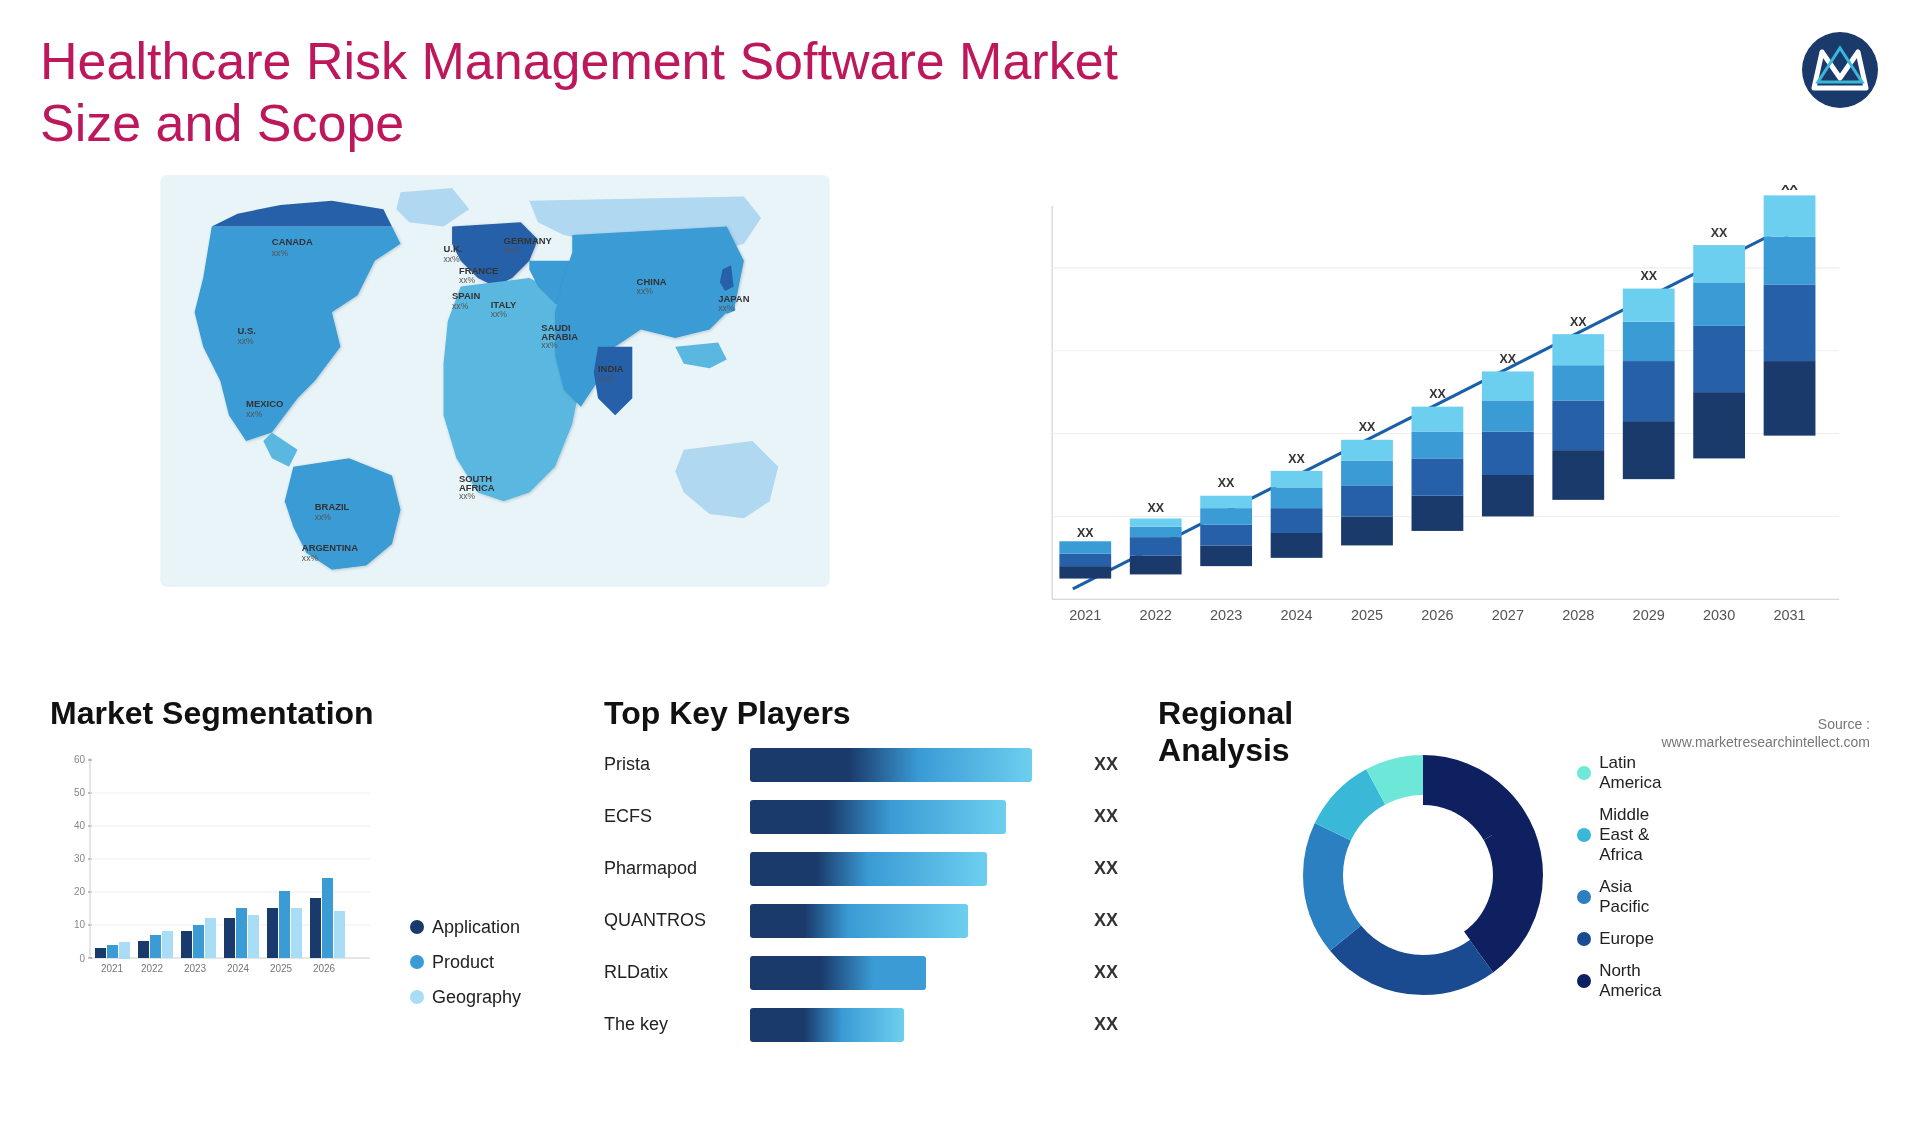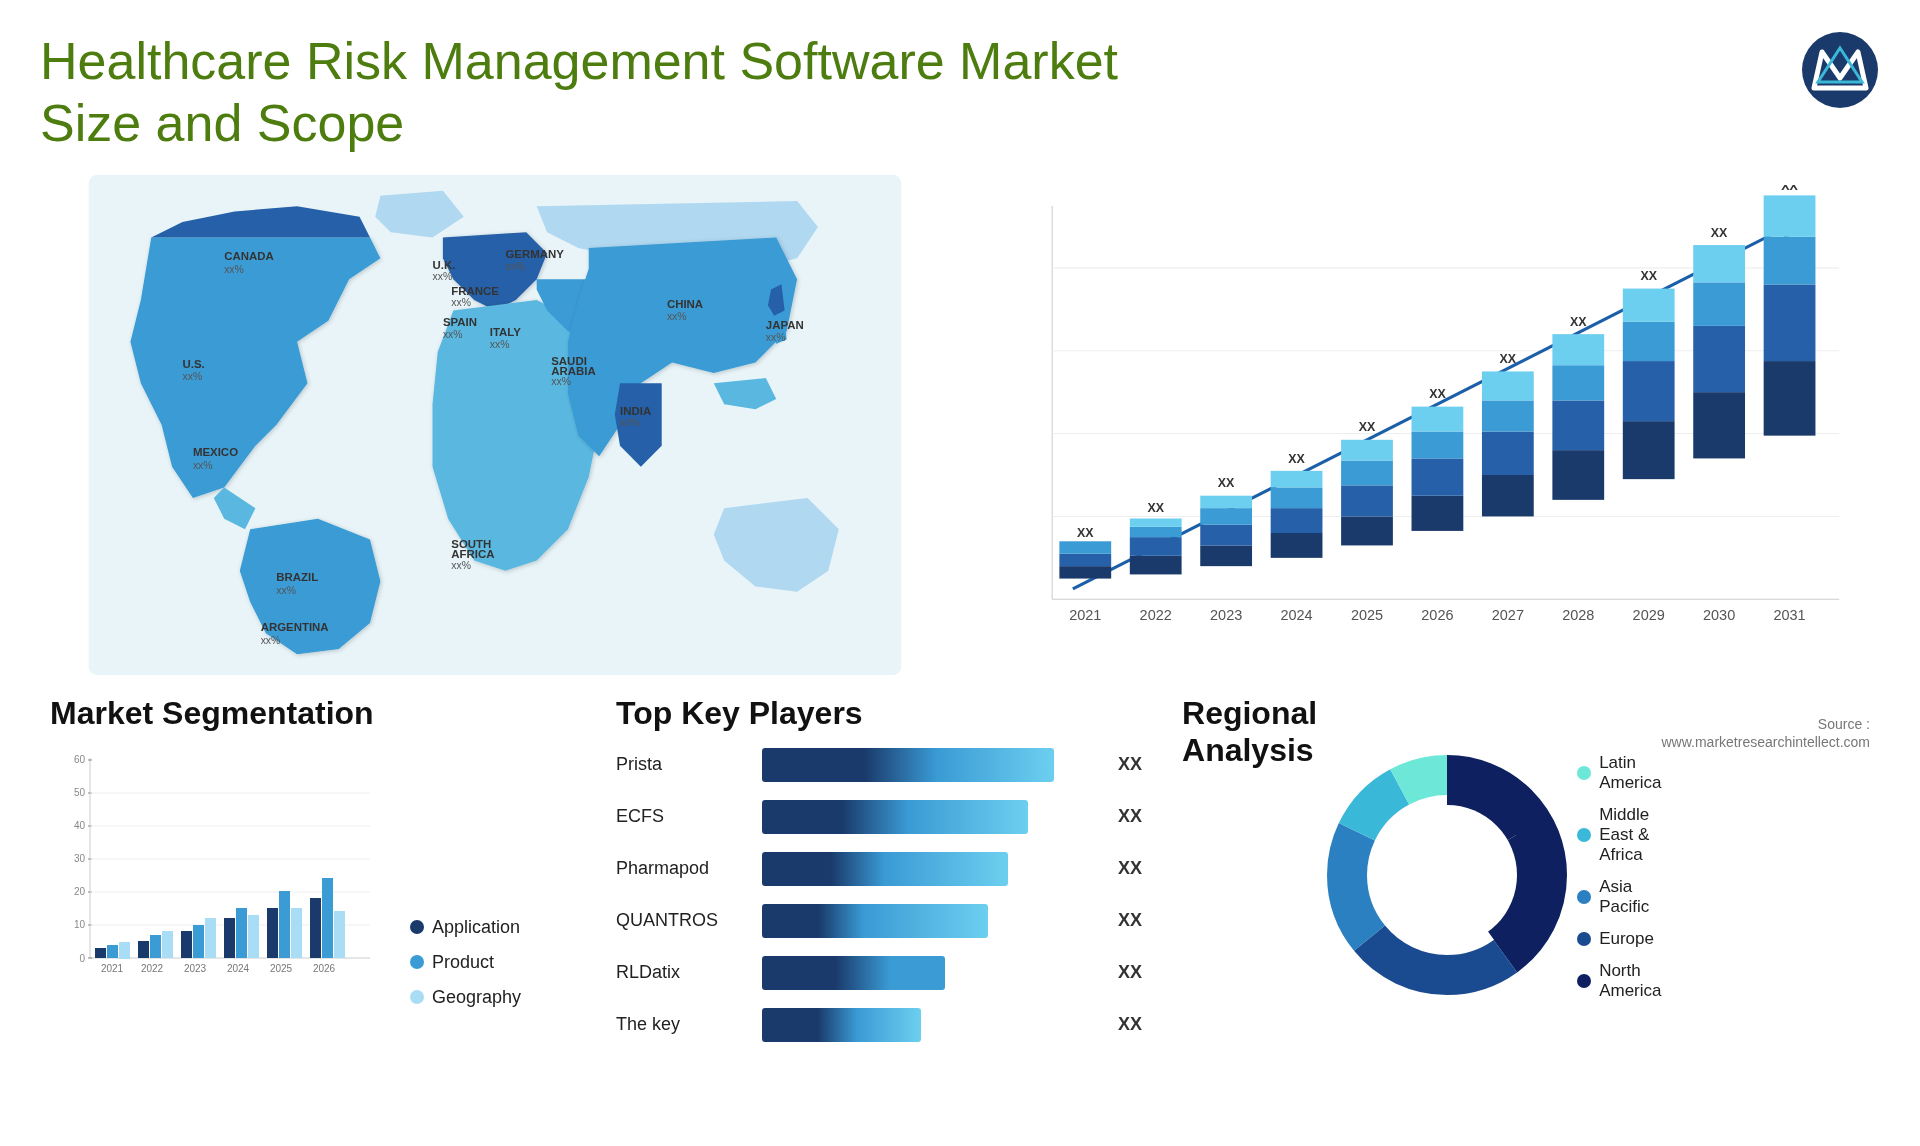--- a/index.html
+++ b/index.html
@@ -23,21 +23,21 @@
     .header {
       display: flex;
       justify-content: space-between;
       align-items: flex-start;
       margin-bottom: 20px;
     }
 
     .page-title {
       font-size: 52px;
       font-weight: 400;
-      color: #4d7c0f;
+      color: #be185d;
       max-width: 1100px;
       line-height: 1.2;
     }
 
     .logo-area {
       display: flex;
       align-items: center;
       gap: 14px;
       flex-shrink: 0;
     }
@@ -54,21 +54,21 @@
 
     .logo-text .market { font-size: 26px; font-weight: 900; color: #1a3a6b; letter-spacing: 1px; }
     .logo-text .research { font-size: 26px; font-weight: 900; color: #1a3a6b; letter-spacing: 1px; }
     .logo-text .intellect { font-size: 26px; font-weight: 900; color: #1a3a6b; letter-spacing: 1px; }
 
     
     .map-section {
       grid-column: 1;
       grid-row: 1;
       position: relative;
-      height: 500px;
+      height: 412px;
     }
 
     
     .chart-section {
       grid-column: 2;
       grid-row: 1;
       height: 500px;
       position: relative;
       padding: 10px 20px;
     }
@@ -186,20 +186,21 @@
     
     .regional-section {
       padding: 10px;
       display: flex;
       flex-direction: row;
     }
 
     .donut-area {
       display: flex;
       align-items: center;
+      gap: 24px;
     }
 
     .donut-svg-wrap {
       flex-shrink: 0;
     }
 
     .regional-legend {
       display: flex;
       flex-direction: column;
       gap: 12px;

